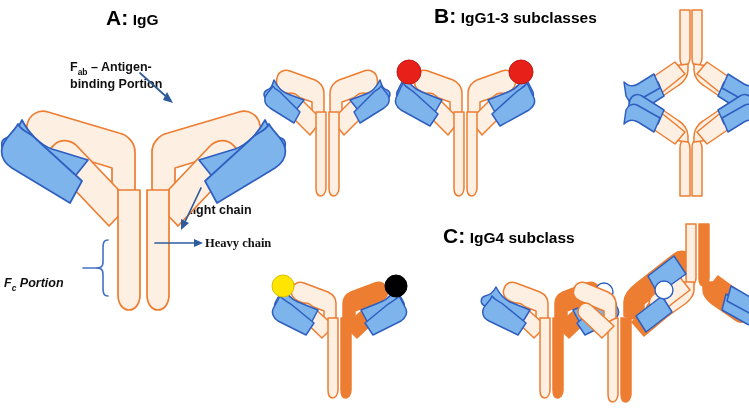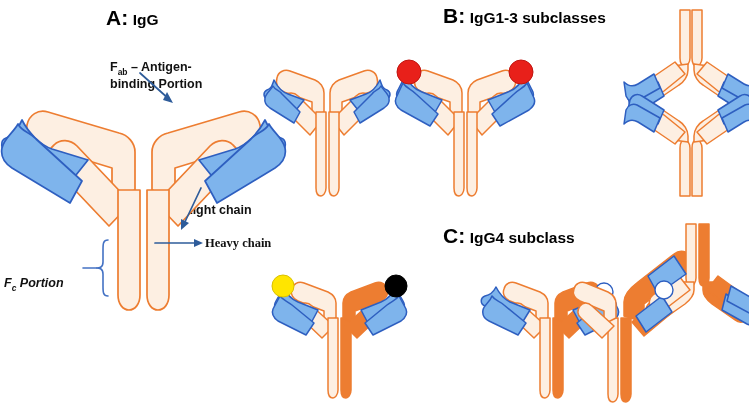--- a/index.html
+++ b/index.html
@@ -17,21 +17,21 @@
 </style>
 </head>
 <body>
 
 <div id="root">
 
   <div class="ttl" style="left:106px;top:6px;">
     <span class="big">A</span><span class="big">:</span>&nbsp;<span class="rest">IgG</span>
   </div>
 
-  <div class="lbl" style="left:70px;top:60px;margin-left:40px;">
+  <div class="lbl" style="left:70px;top:60px;">
     <span>F</span><sub>ab</sub><span> – Antigen-</span><br>
     <span>binding Portion</span>
   </div>
 
   <div class="lbl" style="left:185px;top:203px;">Light chain</div>
   <div class="lbl" style="left:205px;top:236px;font-family:Liberation Serif, serif;">Heavy chain</div>
 
   <div class="lbl" style="left:4px;top:276px;font-style:italic;">
     <span>F</span><sub>c</sub><span> Portion</span>
   </div>
@@ -70,21 +70,21 @@
     <g stroke="#2E5C9A" stroke-width="1.7" fill="none" stroke-linecap="round">
       <line x1="140" y1="33" x2="170" y2="60"></line>
       <polygon points="173,63 163,60 167,52" fill="#2E5C9A" stroke="none"></polygon>
       <line x1="201" y1="148" x2="183" y2="186"></line>
       <polygon points="181,190 181,179 189,183" fill="#2E5C9A" stroke="none"></polygon>
       <line x1="155" y1="203" x2="198" y2="203"></line>
       <polygon points="203,203 194,199 194,207" fill="#2E5C9A" stroke="none"></polygon>
     </g>
   </svg>
 
-  <div class="ttl" style="left:443px;top:4px;">
+  <div class="ttl" style="left:434px;top:4px;">
     <span class="big">B</span><span class="big">:</span>&nbsp;<span class="rest">IgG1-3 subclasses</span>
   </div>
 
   <svg class="ab-svg" style="left:272px;top:50px;" width="110" height="155" viewBox="0 0 110 155">
     <g fill="#FDEFE2" stroke="#ED7D31" stroke-width="1.5" stroke-linejoin="round" stroke-linecap="round">
       <path d="M52 62 L52 43 C52 37 48 32 43 30 L18 21 C12 19 6 22 5 28 C3 34 6 40 12 42 L40 52 L40 68 Z"></path>
       <path d="M50 70 L26 46 C22 42 16 42 13 46 C9 50 9 56 13 60 L38 85 Z"></path>
       <path d="M58 62 L58 43 C58 37 62 32 67 30 L92 21 C98 19 104 22 105 28 C107 34 104 40 98 42 L70 52 L70 68 Z"></path>
       <path d="M60 70 L84 46 C88 42 94 42 97 46 C101 50 101 56 97 60 L72 85 Z"></path>
       <path d="M44 62 L54 62 L54 138 C54 143 51 146 49 146 C46 146 44 143 44 138 Z"></path>

